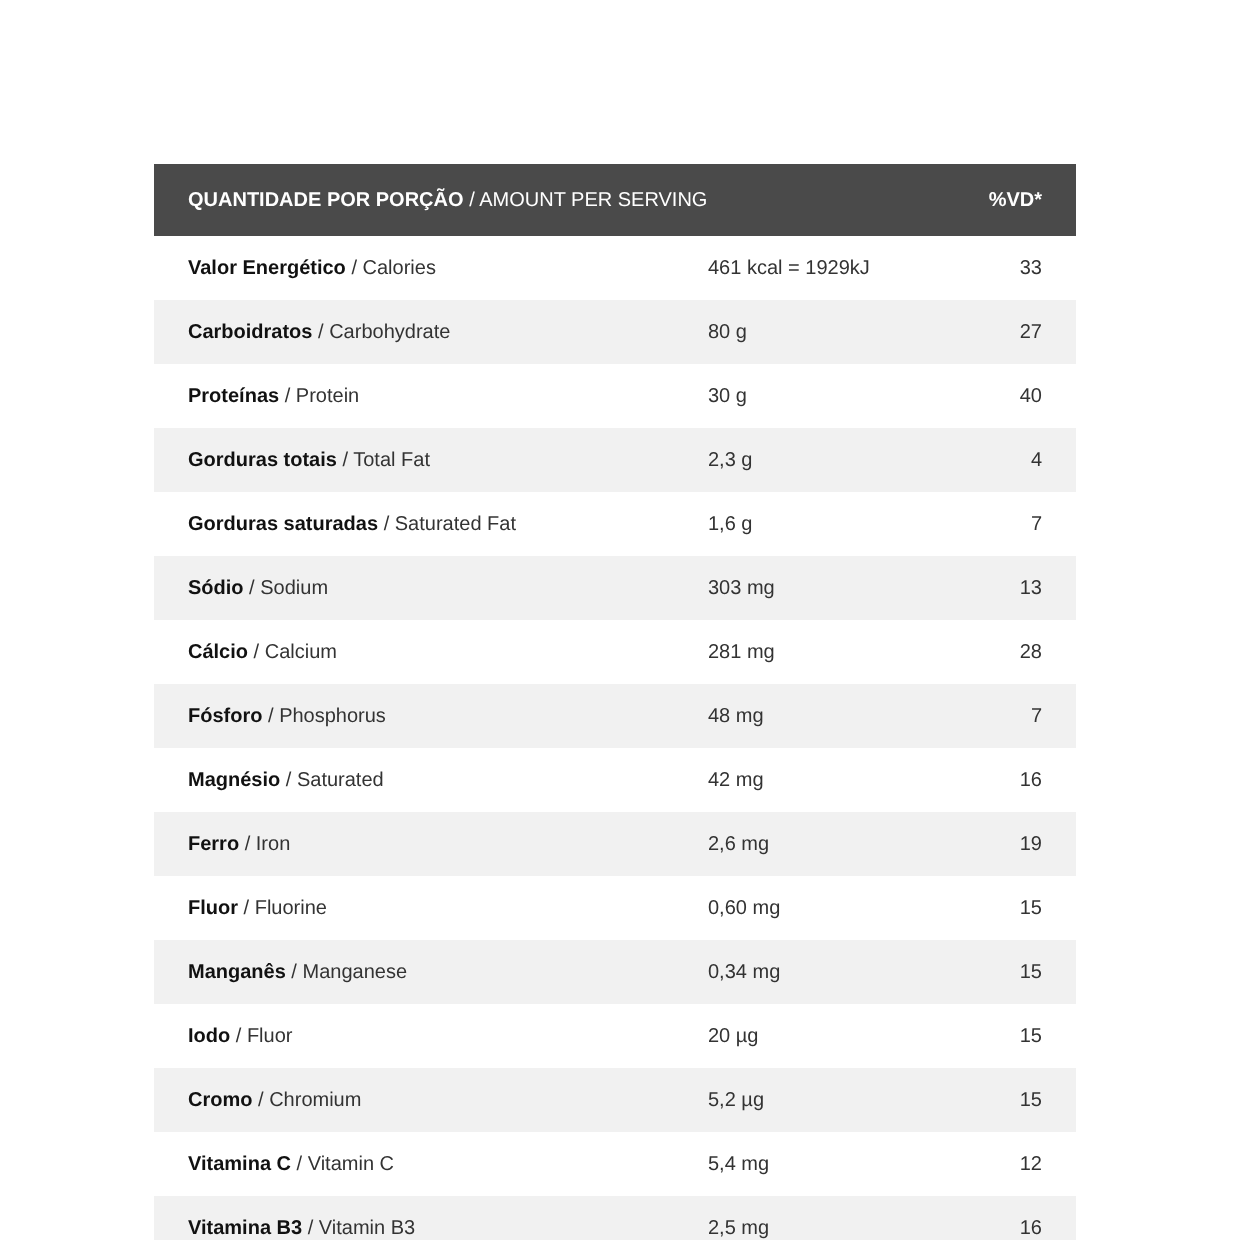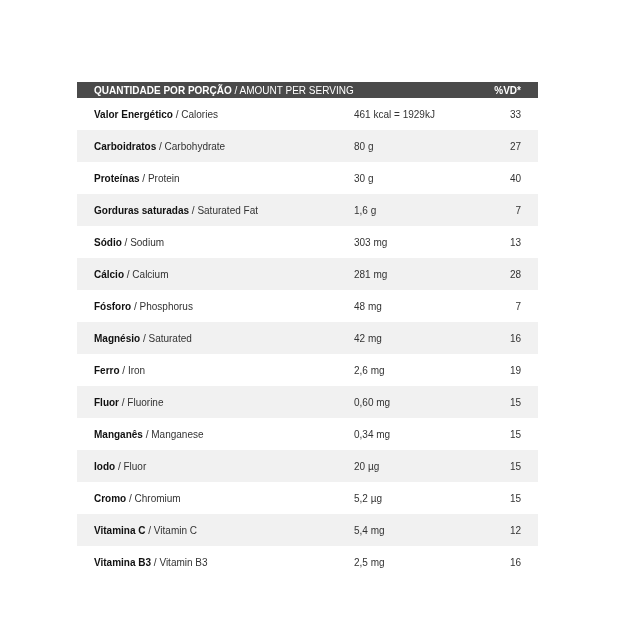--- a/index.html
+++ b/index.html
@@ -1,20 +1,20 @@
 <!DOCTYPE html>
 <html><head>
   <meta charset="utf-8">
   <style>
     html, body { margin: 0; padding: 0; background: #ffffff; }
     body { width: 620px; height: 620px; position: relative; overflow: hidden;
            font-family: "Liberation Sans", "DejaVu Sans", sans-serif; }
     .nutrition-table { position: absolute; left: 77px; top: 82px; width: 461px;
                        border-collapse: collapse; font-size: 10px; color: #222; }
-    .nutrition-table th { background: #4a4a4a; color: #ffffff; height: 16px; font-weight: bold;
+    .nutrition-table th { background: #4a4a4a; color: #ffffff; height: 36px; font-weight: bold;
                           text-align: left; padding: 0 0 0 17px; font-size: 10px; }
     .nutrition-table th .light { font-weight: normal; }
     .nutrition-table th.vd { text-align: right; padding: 0 17px 0 0; }
     .nutrition-table td { height: 32px; padding: 0; vertical-align: middle; }
     .nutrition-table tbody tr:nth-child(even) td { background: #f1f1f1; }
     .nutrition-table td.name { padding-left: 17px; width: 260px; }
     .nutrition-table td.name b { color: #111; }
     .nutrition-table td.name .en { color: #333; font-weight: normal; }
     .nutrition-table td.amount { width: 120px; color: #333; }
     .nutrition-table td.vd { text-align: right; padding-right: 17px; color: #333; }
@@ -37,20 +37,25 @@
       </tr>
       <tr>
         <td class="name"><b>Carboidratos</b><span class="en"> / </span><span class="en">Carbohydrate</span></td>
         <td class="amount">80 g</td>
         <td class="vd">27</td>
       </tr>
       <tr>
         <td class="name"><b>Proteínas</b><span class="en"> / </span><span class="en">Protein</span></td>
         <td class="amount">30 g</td>
         <td class="vd">40</td>
+      </tr>
+      <tr>
+        <td class="name"><b>Gorduras totais</b><span class="en"> / </span><span class="en">Total Fat</span></td>
+        <td class="amount">2,3 g</td>
+        <td class="vd">4</td>
       </tr>
       <tr>
         <td class="name"><b>Gorduras saturadas</b><span class="en"> / </span><span class="en">Saturated Fat</span></td>
         <td class="amount">1,6 g</td>
         <td class="vd">7</td>
       </tr>
       <tr>
         <td class="name"><b>Sódio</b><span class="en"> / </span><span class="en">Sodium</span></td>
         <td class="amount">303 mg</td>
         <td class="vd">13</td>

